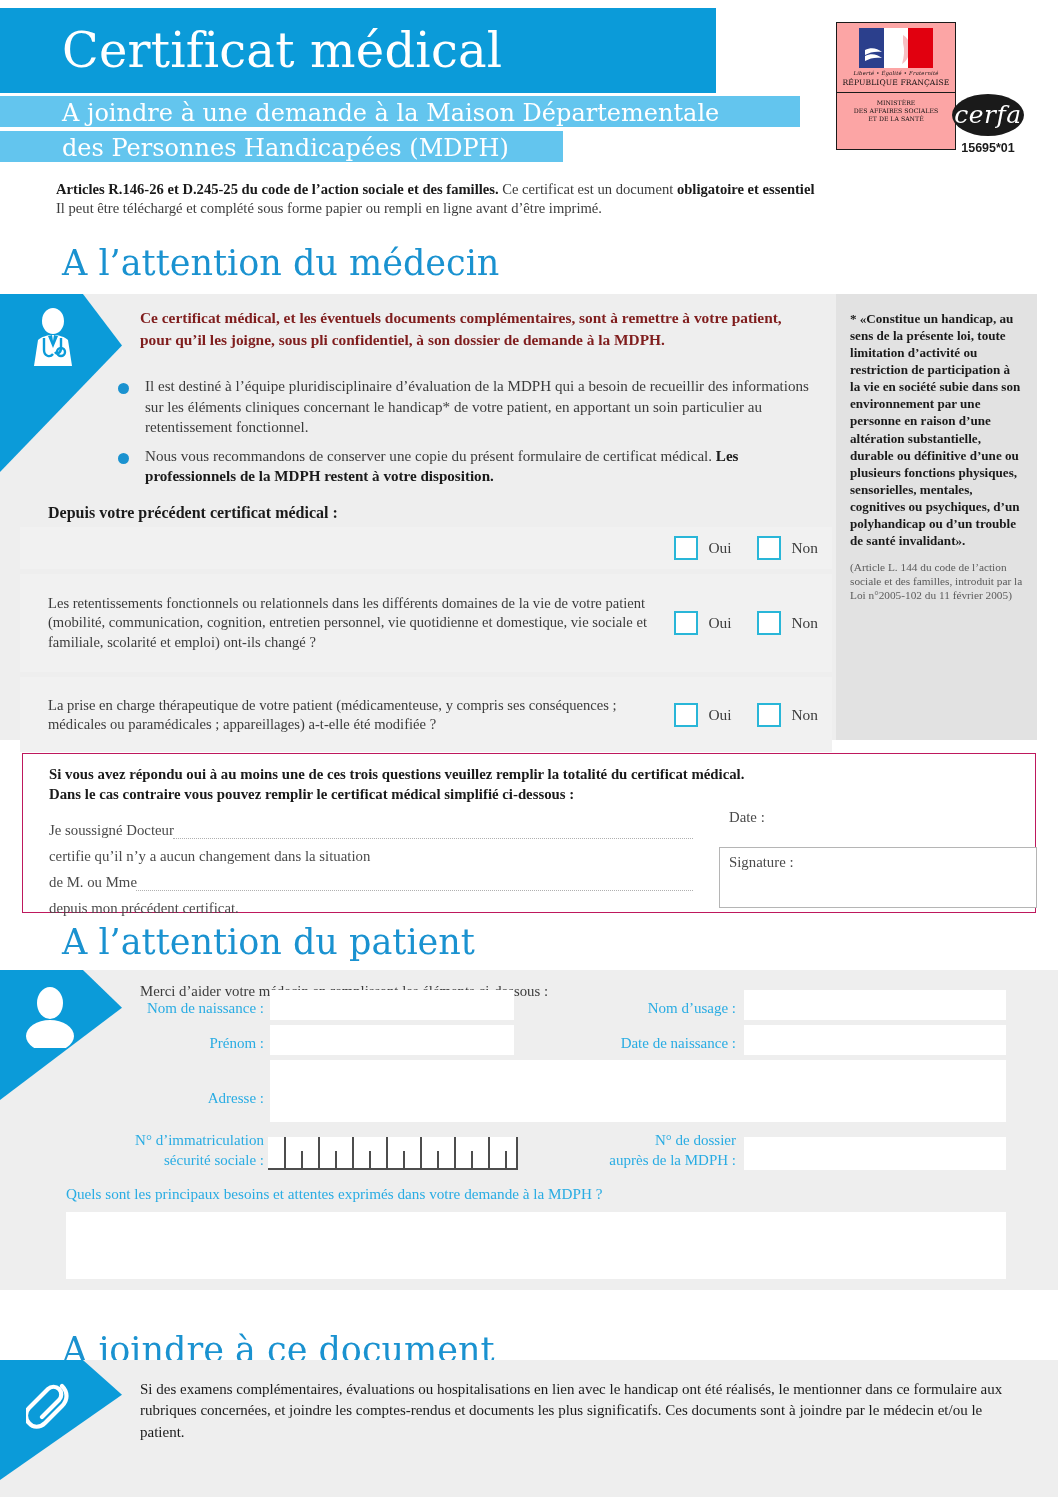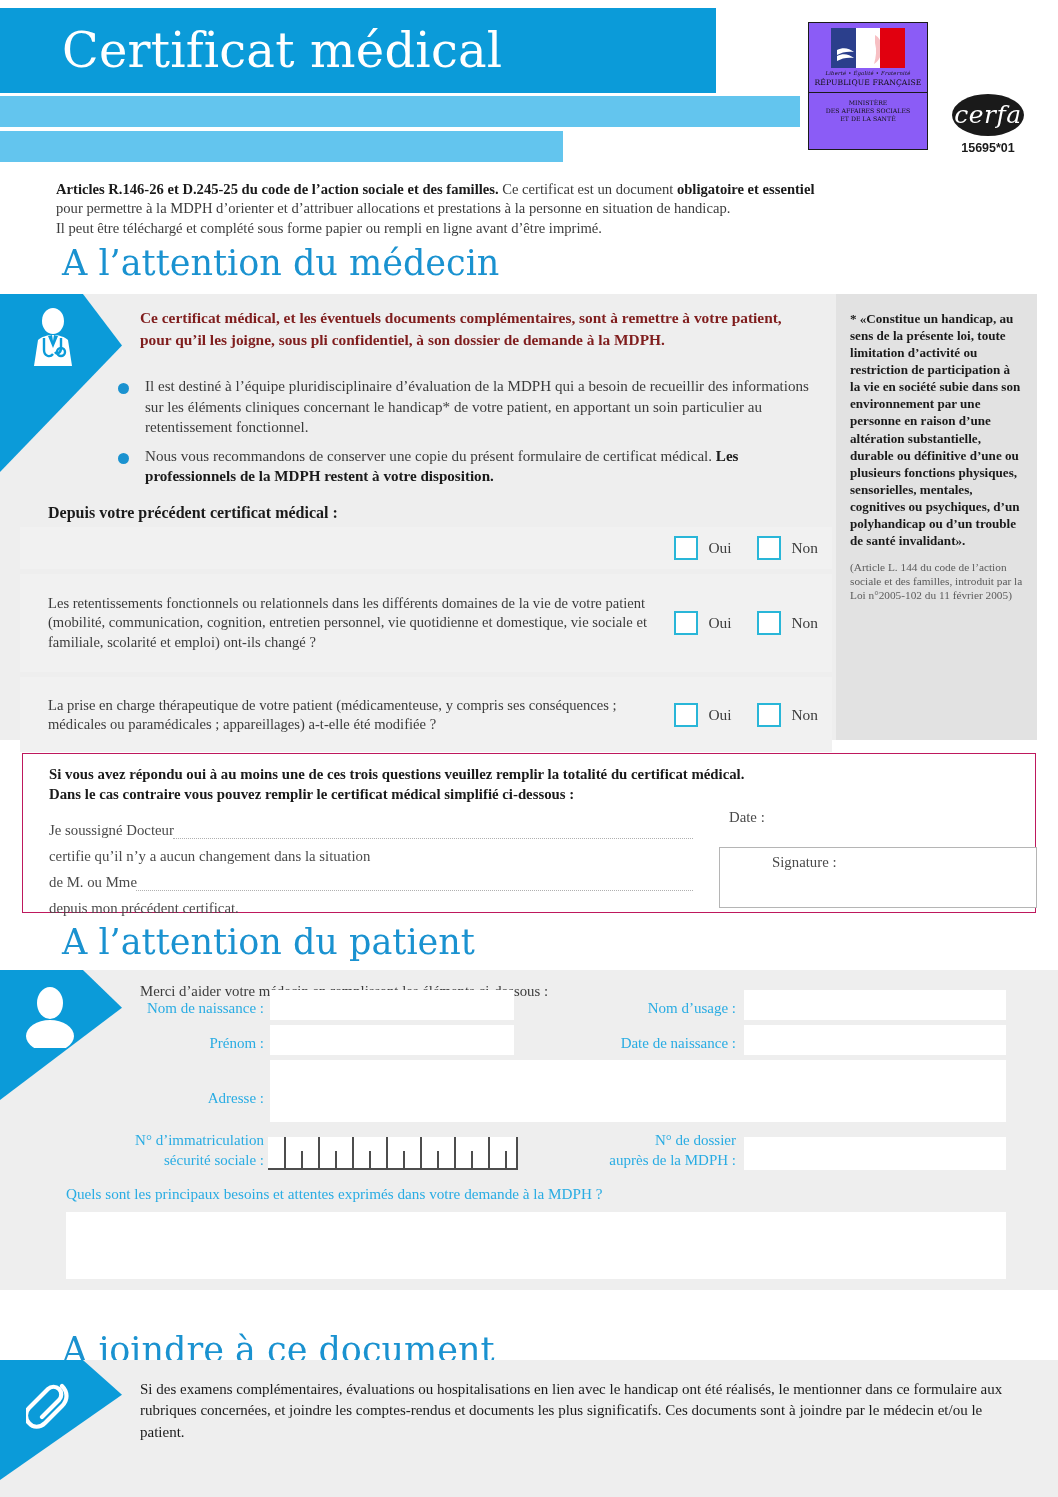--- a/index.html
+++ b/index.html
@@ -40,24 +40,24 @@
     position: absolute; left: 62px;
     font-size: 24px; color: #ffffff;
     font-family: "DejaVu Serif", serif; font-weight: 300;
     white-space: nowrap;
   }
   .hdr-sub-line.l1 { top: 99px; }
   .hdr-sub-line.l2 { top: 134px; }
 
   
   .logo-box {
-    position: absolute; left: 808px; top: 22px;
+    position: absolute; left: 836px; top: 22px;
     width: 120px; height: 128px;
     border: 1px solid #1a1a1a;
-    background: #8b5cf6;
+    background: #fca5a5;
     text-align: center;
   }
   .logo-upper { padding-top: 5px; border-bottom: 1px solid #1a1a1a; padding-bottom: 3px; }
   .flag {
     width: 74px; height: 40px; margin: 0 auto;
     display: block; position: relative;
   }
   .logo-devise {
     font-size: 5.3px; letter-spacing: .2px; color: #111;
     font-family: "DejaVu Serif", serif; font-style: italic;
@@ -164,21 +164,21 @@
   }
   .decl-line { position: absolute; font-size: 14.8px; color: #4a4a4a; }
   .dotline {
     position: absolute; border-bottom: 1px dotted #b0b0b0; height: 1px;
   }
   .date-lbl { position: absolute; left: 706px; top: 55px; font-size: 14.8px; color: #4a4a4a; }
   .sigbox {
     position: absolute; left: 696px; top: 93px; width: 318px; height: 61px;
     border: 1px solid #b5b5b5; background: #fff;
   }
-  .sig-lbl { position: absolute; left: 9px; top: 6px; font-size: 14.8px; color: #4a4a4a; margin-left: 43px; }
+  .sig-lbl { position: absolute; left: 9px; top: 6px; font-size: 14.8px; color: #4a4a4a; }
 
   
   .pat-lead {
     position: absolute; left: 140px; top: 983px;
     font-size: 14.8px; color: #3c3c3c;
   }
   .fld-label {
     position: absolute; font-size: 15px; color: #29ace3;
     text-align: right; white-space: nowrap;
   }
@@ -213,20 +213,22 @@
   }
 </style>
 </head>
 <body>
 
 <div class="header">
   <div class="hdr-band-main"></div>
   <div class="hdr-title">Certificat médical</div>
   <div class="hdr-band-sub1"></div>
   <div class="hdr-band-sub2"></div>
+  <div class="hdr-sub-line l1">A joindre à une demande à la Maison Départementale</div>
+  <div class="hdr-sub-line l2">des Personnes Handicapées (MDPH)</div>
 
   <div class="logo-box">
     <div class="logo-upper">
       <svg class="flag" viewBox="0 0 74 40">
         <rect x="0" y="0" width="25" height="40" fill="#2b3f8c"></rect>
         <rect x="25" y="0" width="24" height="40" fill="#ffffff"></rect>
         <rect x="49" y="0" width="25" height="40" fill="#e1000f"></rect>
         <path d="M36 4 C30 6 26 12 27 20 C28 28 33 34 40 36 C44 32 45 24 43 17 C41 10 39 6 36 4 Z" fill="#ffffff"></path>
         <path d="M44 7 C48 9 51 14 51 20 C51 27 48 33 43 36 C45 29 46 22 44 15 Z" fill="#e1000f" opacity="0.25"></path>
         <path d="M6 22 C12 19 18 20 23 24 C17 23 11 24 6 27 Z" fill="#ffffff"></path>
@@ -241,21 +243,20 @@
       <div class="logo-min">ET DE LA SANTÉ</div>
     </div>
   </div>
 
   <div class="cerfa-oval">cerfa</div>
   <div class="cerfa-num">15695*01</div>
 </div>
 
 <div class="intro">
   <span><b>Articles R.146-26 et D.245-25 du code de l’action sociale et des familles.</b><span> Ce certificat est un document </span><b>obligatoire et essentiel</b></span>
-  <div>pour permettre à la MDPH d’orienter et d’attribuer allocations et prestations à la personne en situation de handicap.</div>
   <div>Il peut être téléchargé et complété sous forme papier ou rempli en ligne avant d’être imprimé.</div>
 </div>
 
 <div class="sec-head" style="top:243px;">A l’attention du médecin</div>
 
 <div class="panel" style="left:0; top:294px; width:836px; height:446px;"></div>
 
 <div class="chev" style="left:0; top:294px; width:122px; height:178px;"></div>
 <svg class="chev-ico" style="left:24px; top:308px;" width="58" height="62" viewBox="0 0 58 62">
   <ellipse cx="29" cy="13" rx="11" ry="13" fill="#ffffff"></ellipse>

